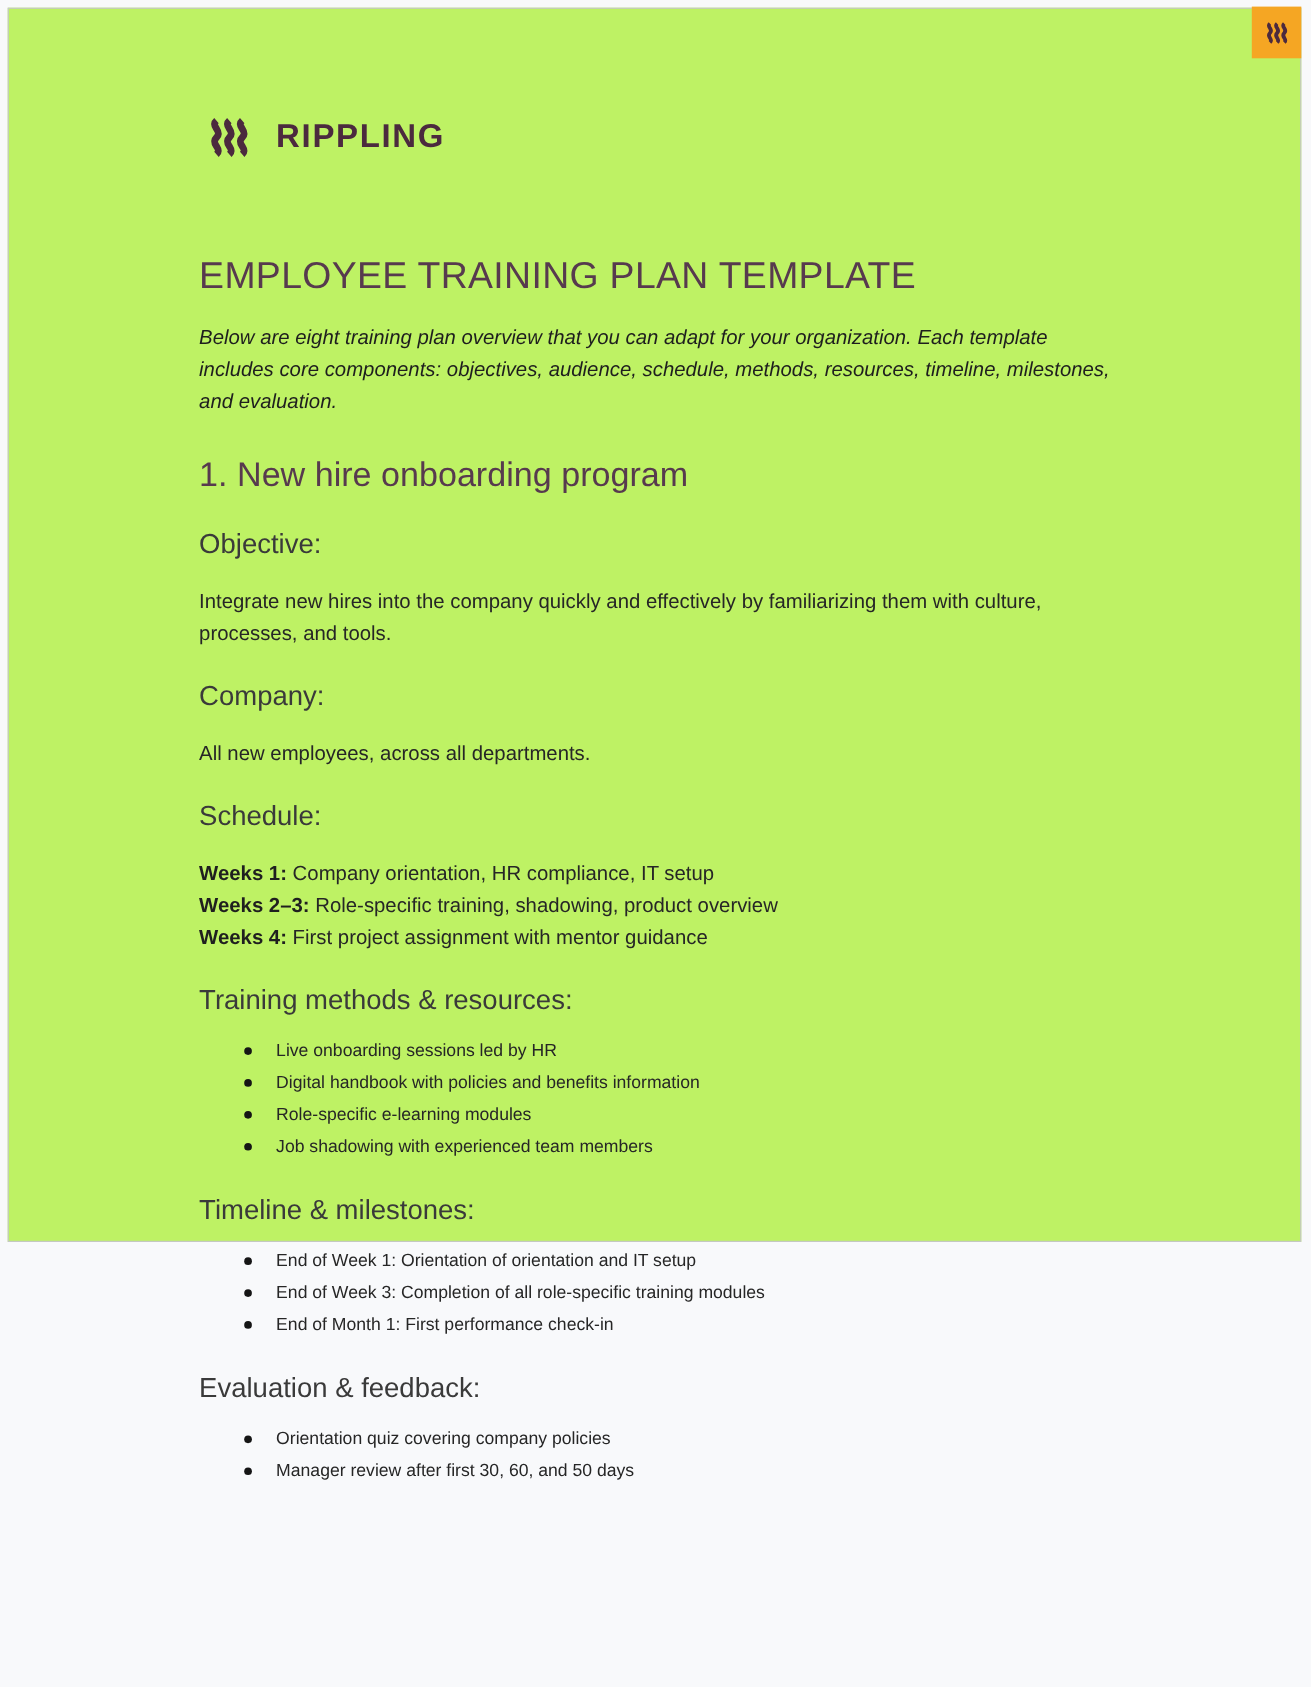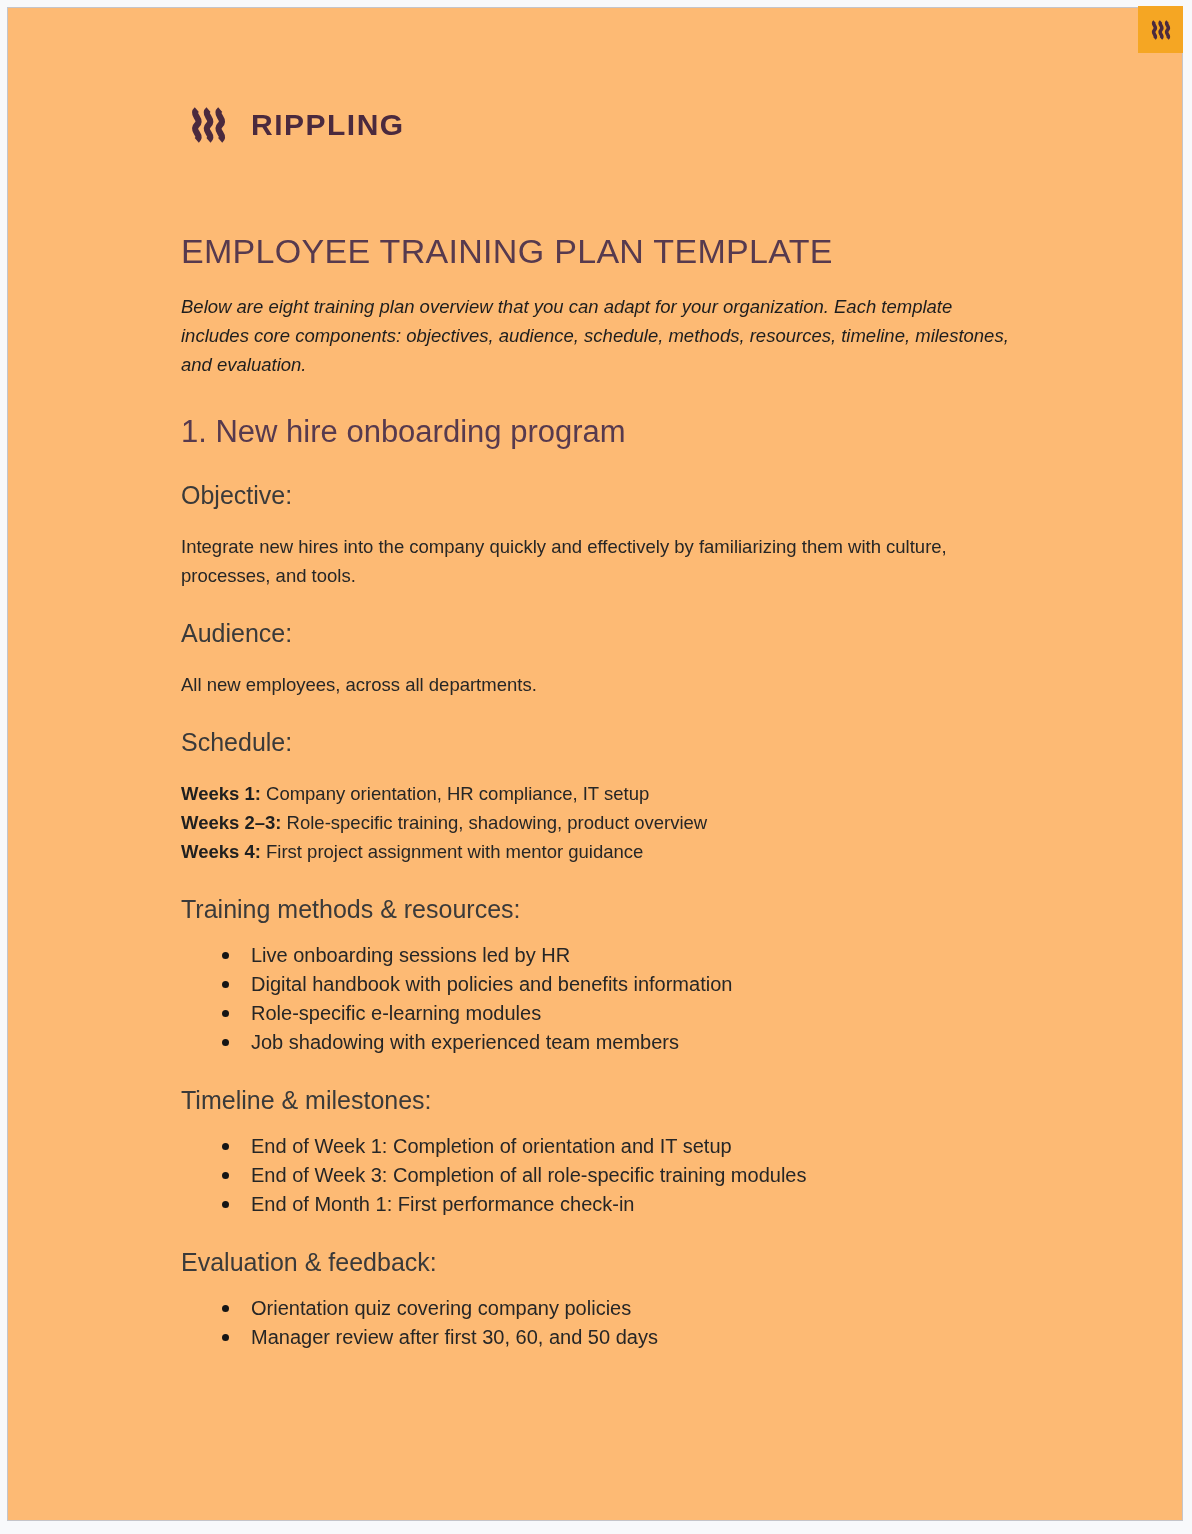--- a/index.html
+++ b/index.html
@@ -5,22 +5,22 @@
   html, body { margin:0; padding:0; }
   body {
     width:1192px; height:1534px;
     background:#f8f9fb;
     position:relative;
     font-family:"Liberation Sans", sans-serif;
     -webkit-font-smoothing:antialiased;
   }
   .page {
     position:absolute; left:7px; top:7px;
-    width:1176px; height:1514px;
-    background:#fdba74;
+    width:1176px; height:1122px;
+    background:#bef264;
     border:1px solid #c5c5ca;
     box-sizing:border-box;
   }
   .corner-badge {
     position:absolute; top:-2px; right:-1px;
     width:45px; height:47px;
     background:#f5a623;
     display:flex; align-items:center; justify-content:center;
     z-index:3;
   }
@@ -78,21 +78,21 @@
     font-size:18.5px; line-height:29px; color:#262626;
   }
   .sched-line strong { font-weight:700; color:#1f1f1f; }
   ul.bullets {
     margin:17px 0 0 0; padding:0;
     list-style:none;
   }
   ul.bullets li {
     position:relative;
     margin-left:70px;
-    font-size:20px;
+    font-size:16px;
     line-height:29px;
     color:#262626;
   }
   ul.bullets li::before {
     content:"";
     position:absolute; left:-29px; top:11px;
     width:7px; height:7px; border-radius:50%;
     background:#151515;
   }
 </style>
@@ -130,21 +130,21 @@
 
     <h1 class="doc-title">EMPLOYEE TRAINING PLAN TEMPLATE</h1>
 
     <p class="intro">Below are eight training plan overview that you can adapt for your organization. Each template includes core components: objectives, audience, schedule, methods, resources, timeline, milestones, and evaluation.</p>
 
     <h2 class="section-heading">1. New hire onboarding program</h2>
 
     <h3 class="label">Objective:</h3>
     <p class="body">Integrate new hires into the company quickly and effectively by familiarizing them with culture, processes, and tools.</p>
 
-    <h3 class="label">Audience:</h3>
+    <h3 class="label">Company:</h3>
     <p class="body">All new employees, across all departments.</p>
 
     <h3 class="label">Schedule:</h3>
     <div class="schedule">
 
         <div class="sched-line"><strong>Weeks 1:</strong><span> Company orientation, HR compliance, IT setup</span></div>
 
         <div class="sched-line"><strong>Weeks 2–3:</strong><span> Role-specific training, shadowing, product overview</span></div>
 
         <div class="sched-line"><strong>Weeks 4:</strong><span> First project assignment with mentor guidance</span></div>
@@ -158,21 +158,21 @@
         <li>Digital handbook with policies and benefits information</li>
 
         <li>Role-specific e-learning modules</li>
 
         <li>Job shadowing with experienced team members</li>
       </ul>
 
     <h3 class="label">Timeline &amp; milestones:</h3>
     <ul class="bullets">
 
-        <li>End of Week 1: Completion of orientation and IT setup</li>
+        <li>End of Week 1: Orientation of orientation and IT setup</li>
 
         <li>End of Week 3: Completion of all role-specific training modules</li>
 
         <li>End of Month 1: First performance check-in</li>
       </ul>
 
     <h3 class="label">Evaluation &amp; feedback:</h3>
     <ul class="bullets">
 
         <li>Orientation quiz covering company policies</li>

